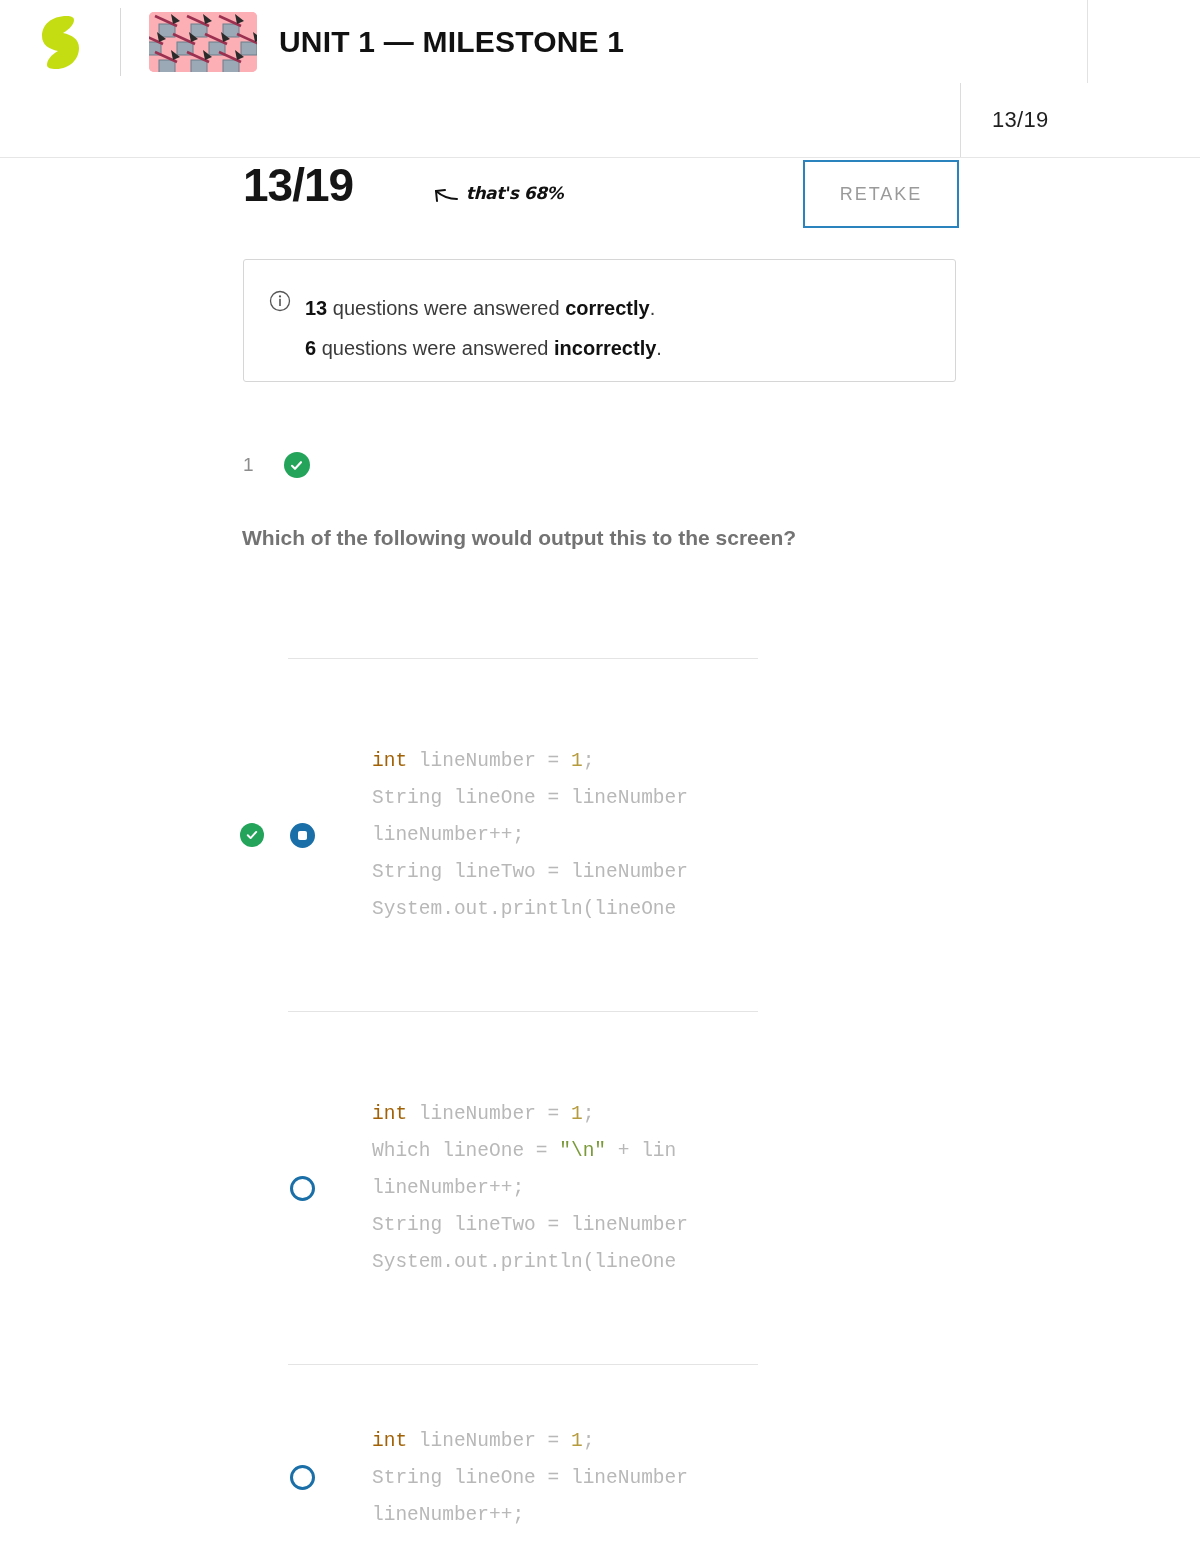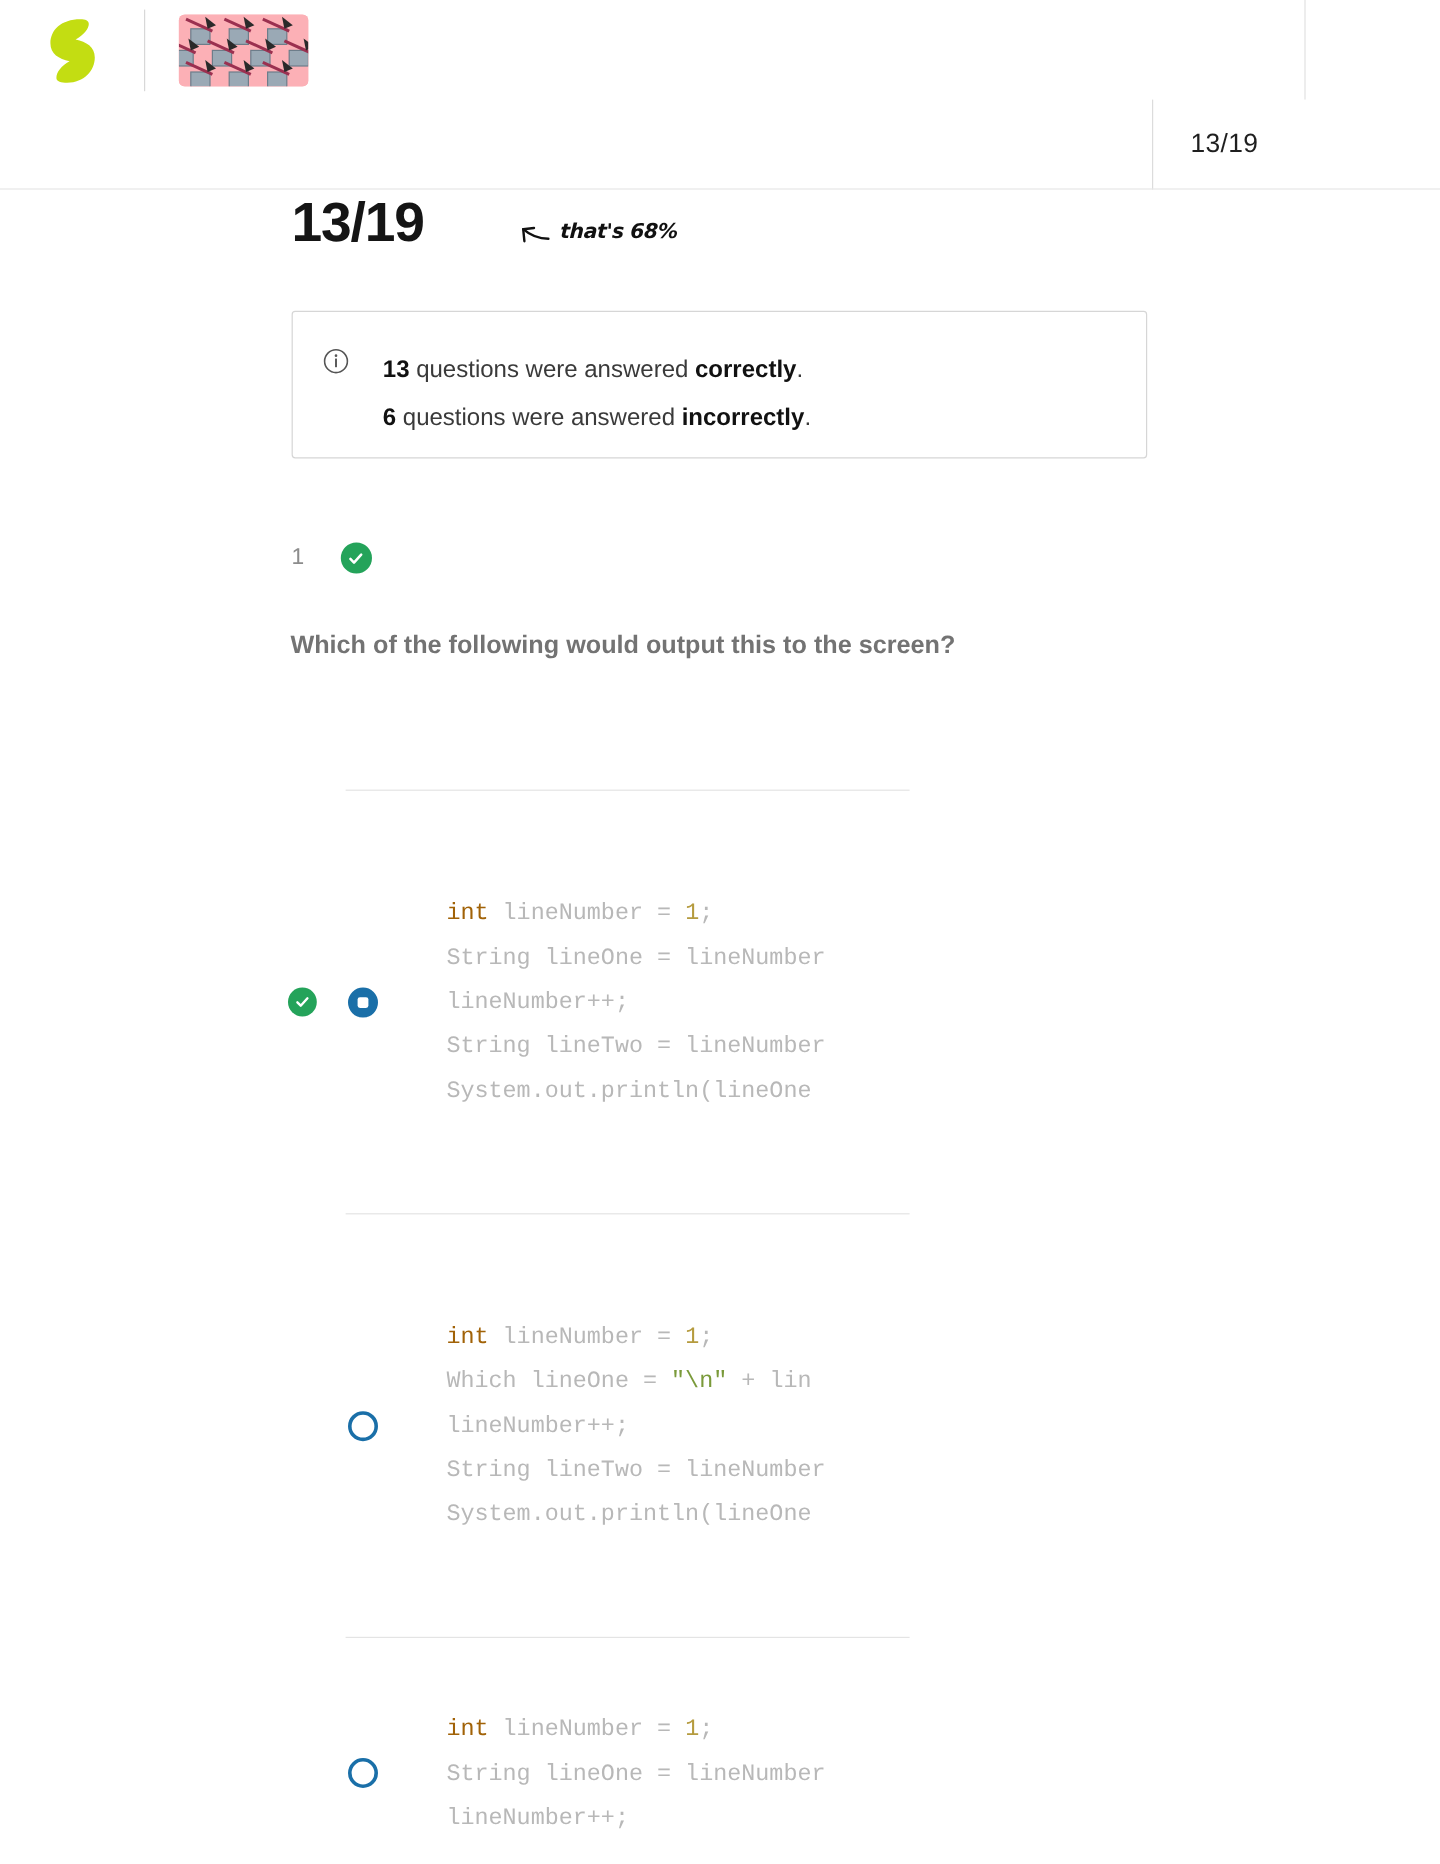--- a/index.html
+++ b/index.html
@@ -86,21 +86,21 @@
     cursor:pointer;
   }
 
   
   .info-box {
     position:absolute; left:243px; top:259px; width:713px; height:123px;
     border:1px solid #d6d6d6; border-radius:3px; background:#fff;
   }
   .info-inner {
     padding:28px 0 0 25px;
-    display:flex; gap:28px;
+    display:flex; gap:14px;
   }
   .info-icon { flex:0 0 auto; margin-top:2px; }
   .info-lines { font-size:20px; line-height:40px; color:#3a3a3a; }
   .info-lines b { color:#111; font-weight:700; }
 
   
   .q-meta {
     position:absolute; left:243px; top:452px;
     display:flex; align-items:center; gap:30px;
   }
@@ -222,39 +222,41 @@
         </g>
         <g transform="translate(70,38)">
           <rect x="4" y="10" width="16" height="13" fill="#9aa9b5" stroke="#6d7d8a" stroke-width="1"></rect>
           <path d="M0 2 L22 12" stroke="#9b3050" stroke-width="2.5"></path>
           <path d="M16 0 L25 7 L18 10 Z" fill="#2a2a2a"></path>
         </g>
       </g>
     </svg>
   </div>
 
+  <div class="hdr-title">UNIT 1 — MILESTONE 1</div>
 </div>
 
 <div class="hdr-right-divider"></div>
 <div class="hdr-score-divider"></div>
 <div class="hdr-score">13/19</div>
 <div class="rule"></div>
 
 <div class="score-row">
   <div class="big-score">13/19</div>
 
   <div class="hand-note">
     <svg class="hand-arrow" viewBox="0 0 28 22" aria-hidden="true">
       <path d="M26 17 C20 17 13 16 5 9" stroke="#111" stroke-width="2" fill="none" stroke-linecap="round"></path>
       <path d="M5 9 L14 8" stroke="#111" stroke-width="2" fill="none" stroke-linecap="round"></path>
       <path d="M5 9 L6 19" stroke="#111" stroke-width="2" fill="none" stroke-linecap="round"></path>
     </svg>
     <span class="hand-text">that's 68%</span>
   </div>
 
+  <div class="retake-btn">RETAKE</div>
 </div>
 
 <div class="info-box">
   <div class="info-inner">
     <span class="info-icon">
       <svg width="22" height="22" viewBox="0 0 22 22" aria-hidden="true">
         <circle cx="11" cy="11" r="9.5" fill="none" stroke="#555" stroke-width="1.3"></circle>
         <circle cx="11" cy="6.4" r="1.1" fill="#555"></circle>
         <rect x="10.2" y="8.8" width="1.6" height="7.2" fill="#555"></rect>
       </svg>

